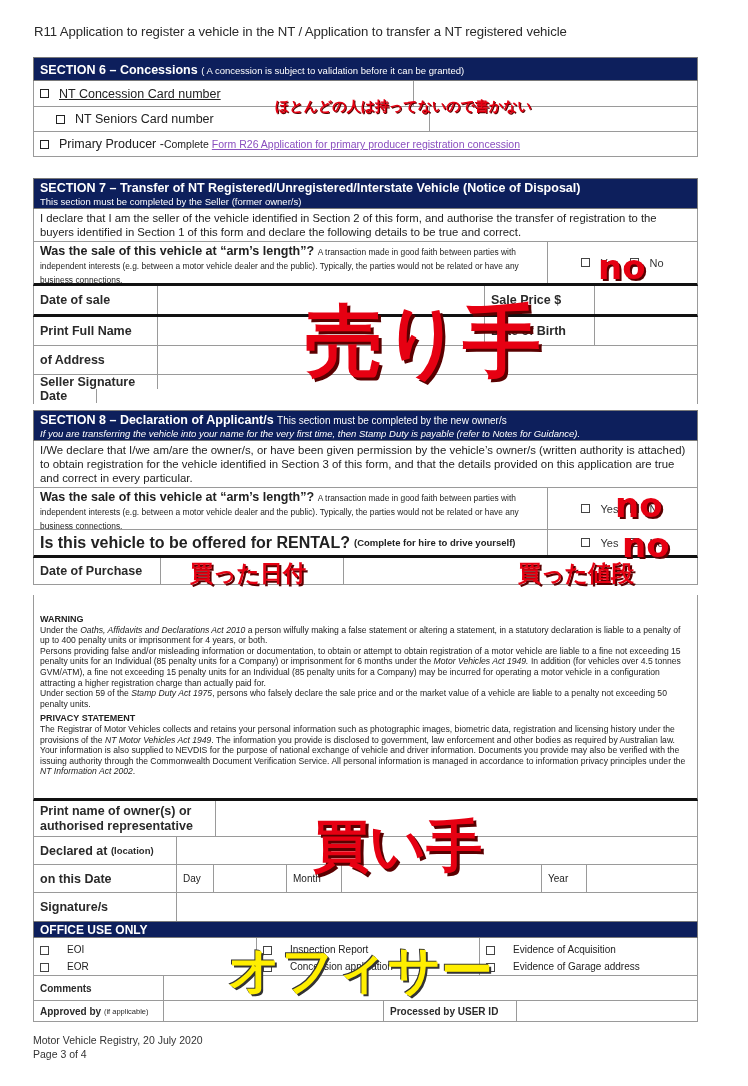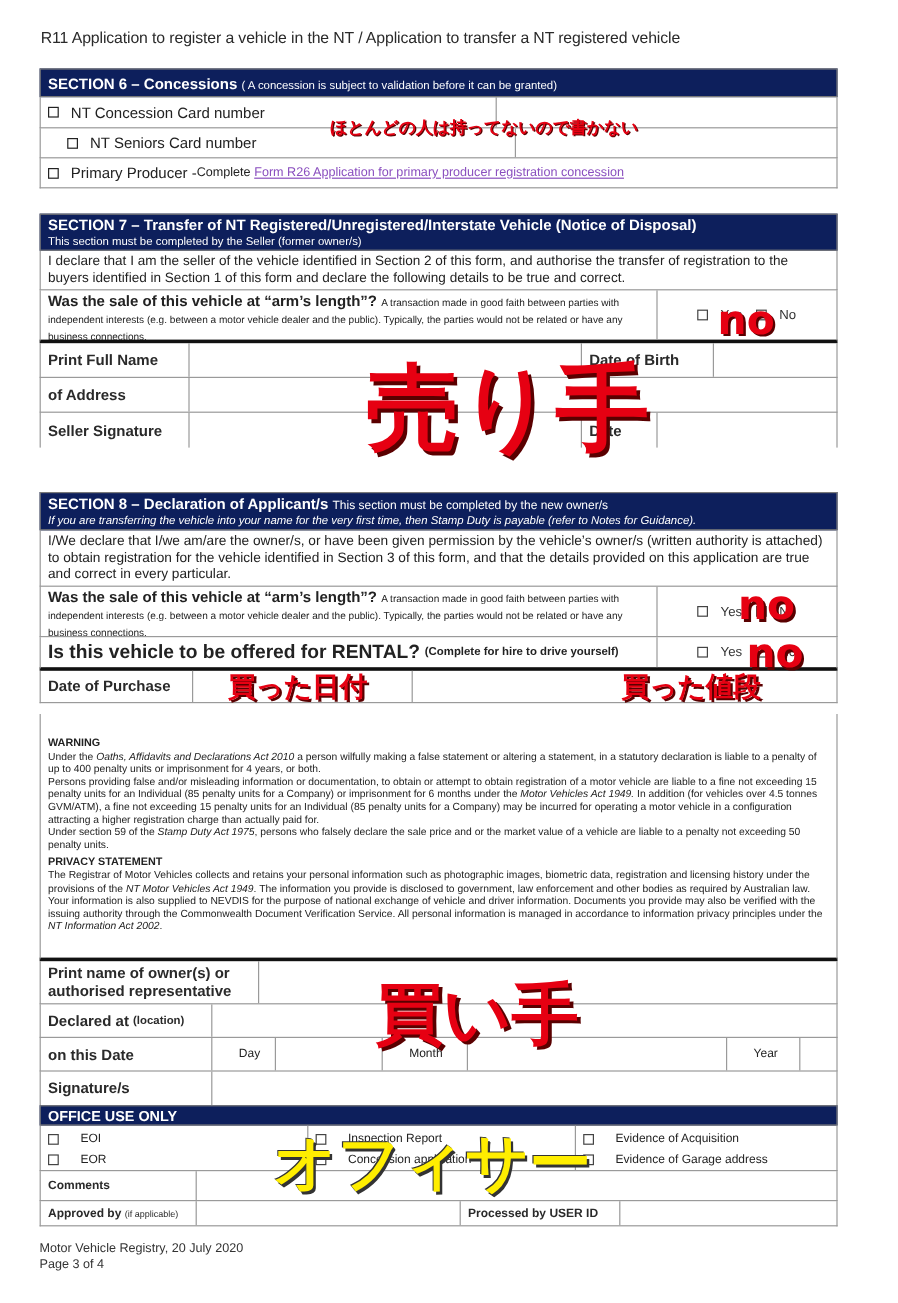--- a/index.html
+++ b/index.html
@@ -53,21 +53,21 @@
 <body>
 
 <div class="page-title">R11 Application to register a vehicle in the NT / Application to transfer a NT registered vehicle</div>
 
 <div class="block" style="top:57px;">
   <div class="hdr" style="height:24px;line-height:24px;">
     <span>SECTION 6 – Concessions</span>
     <small>( A concession is subject to validation before it can be granted)</small>
   </div>
   <div class="row" style="height:26px;">
-    <div class="cell" style="width:380px;">
+    <div class="cell" style="width:380px;text-decoration:underline;">
       <span class="cb"></span>
       <span>NT Concession Card number</span>
     </div>
     <div class="cell" style="flex:1;"></div>
   </div>
   <div class="row" style="height:25px;padding-left:16px;">
     <div class="cell" style="width:380px;">
       <span class="cb"></span>
       <span>NT Seniors Card number</span>
     </div>
@@ -95,31 +95,37 @@
       <span class="q-big">Was the sale of this vehicle at “arm’s length”?</span>
       <span class="q-small">A transaction made in good faith between parties with independent interests (e.g. between a motor vehicle dealer and the public).  Typically, the parties would not be related or have any business connections.</span>
     </div>
     <div class="cell yn" style="flex:1;">
       <span class="cb thin"></span>
       <span>Yes</span>
       <span class="cb thin" style="margin-left:12px;"></span>
       <span>No</span>
     </div>
   </div>
+  <div class="row thick-bottom" style="height:31px;">
+    <div class="cell lbl" style="width:124px;">Date of  sale</div>
+    <div class="cell" style="width:327px;"></div>
+    <div class="cell lbl" style="width:110px;">Sale Price $</div>
+    <div class="cell" style="flex:1;"></div>
+  </div>
   <div class="row" style="height:29px;">
     <div class="cell lbl" style="width:124px;">Print Full Name</div>
     <div class="cell" style="width:327px;"></div>
     <div class="cell lbl" style="width:110px;">Date of Birth</div>
     <div class="cell" style="flex:1;"></div>
   </div>
   <div class="row" style="height:29px;">
     <div class="cell lbl" style="width:124px;">of Address</div>
     <div class="cell" style="flex:1;"></div>
   </div>
-  <div class="row" style="height:29px;border-bottom:none;">
+  <div class="row" style="height:29px;border-bottom:none;flex-direction:column;">
     <div class="cell lbl" style="width:124px;">Seller Signature</div>
     <div class="cell" style="width:327px;"></div>
     <div class="cell lbl" style="width:63px;">Date</div>
     <div class="cell" style="flex:1;"></div>
   </div>
 </div>
 <div class="overlay" style="left:598px;top:250px;font-size:34px;line-height:34px;">no</div>
 <div class="overlay" style="left:305px;top:296px;font-size:78px;line-height:90px;text-shadow:3px 3px 0 #5a0000;">売り手</div>
 
 <div class="block" style="top:410px;">
@@ -177,21 +183,21 @@
   <div class="row" style="height:36px;">
     <div class="cell lbl" style="width:182px;line-height:15px;">Print name of owner(s) or authorised representative</div>
     <div class="cell" style="flex:1;"></div>
   </div>
   <div class="row" style="height:28px;">
     <div class="cell lbl" style="width:143px;">
       <span>Declared at</span>&nbsp;<small style="font-size:9.5px;">(location)</small>
     </div>
     <div class="cell" style="flex:1;"></div>
   </div>
-  <div class="row" style="height:28px;gap:16px;">
+  <div class="row" style="height:28px;">
     <div class="cell lbl" style="width:143px;">on this Date</div>
     <div class="cell" style="width:37px;font-size:10px;">Day</div>
     <div class="cell" style="width:73px;"></div>
     <div class="cell" style="width:55px;font-size:10px;">Month</div>
     <div class="cell" style="width:200px;"></div>
     <div class="cell" style="width:45px;font-size:10px;">Year</div>
     <div class="cell" style="flex:1;"></div>
   </div>
   <div class="row" style="height:28px;border-bottom:none;">
     <div class="cell lbl" style="width:143px;">Signature/s</div>

